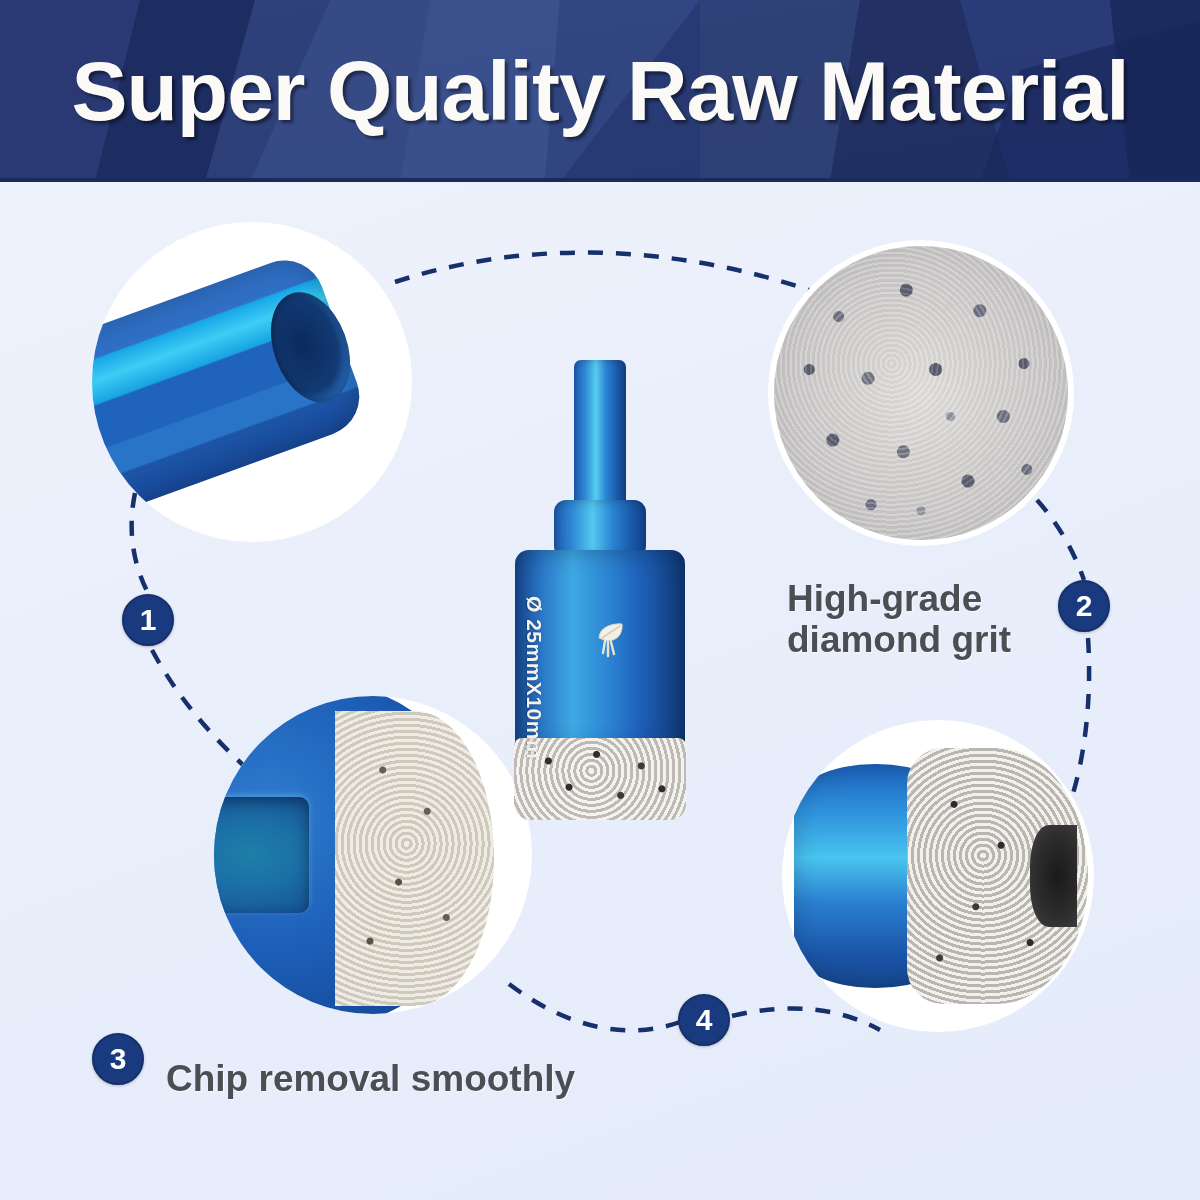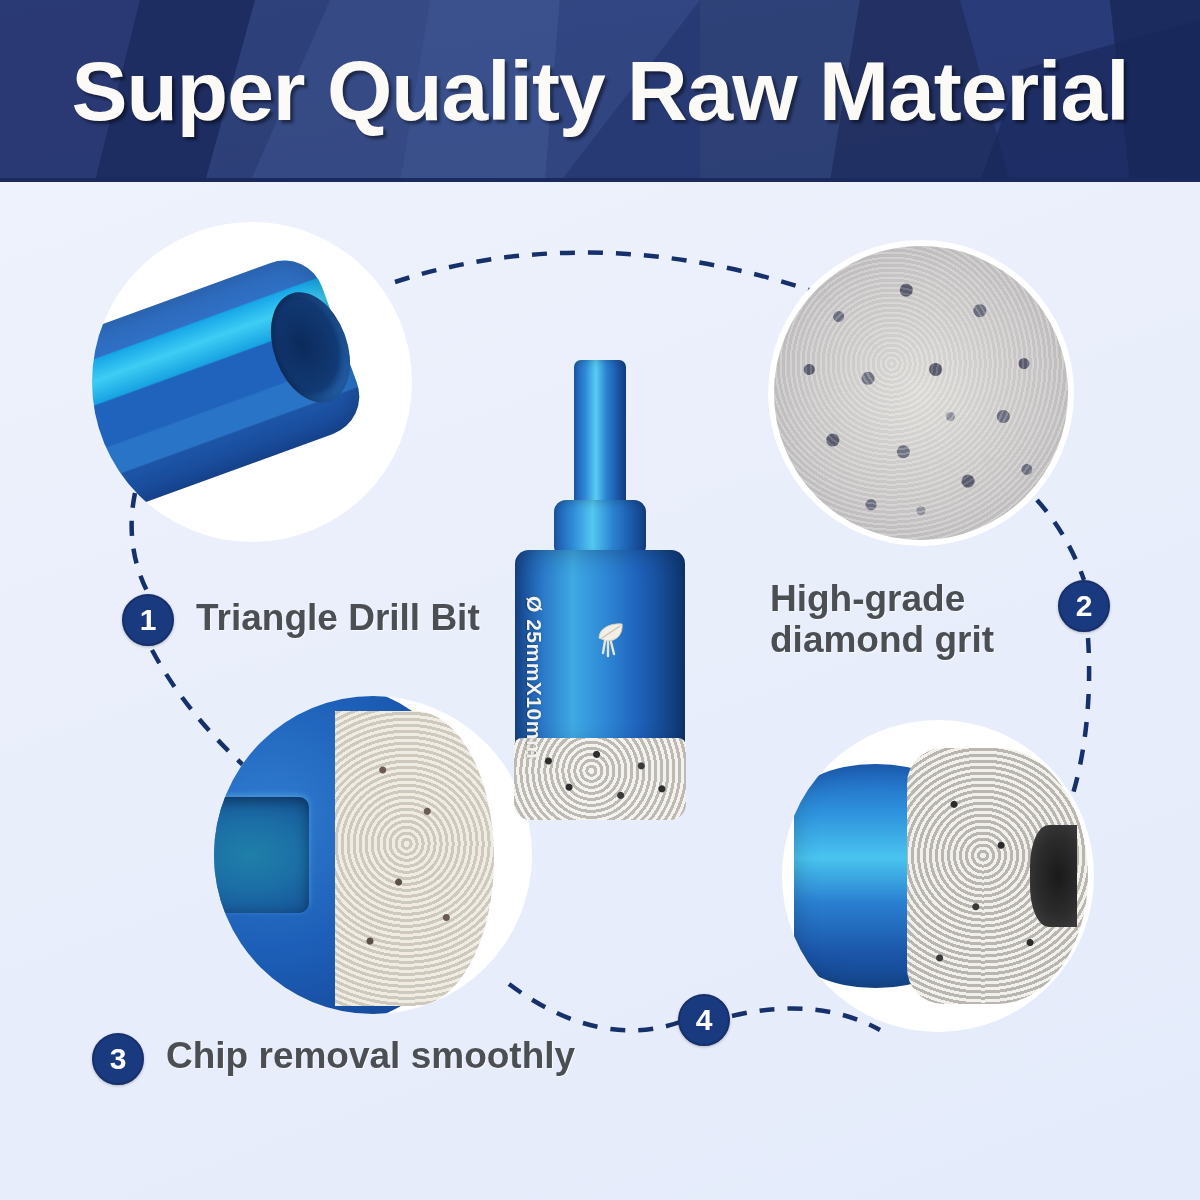--- a/index.html
+++ b/index.html
@@ -297,24 +297,23 @@
     <div class="prod-crown"></div>
     <div class="prod-spec">Ø 25mmX10mm</div>
     <svg class="prod-logo" viewBox="0 0 34 40">
       <path d="M5 16 C5 6 17 1 28 2 C29 12 23 19 13 19 Z" fill="#f2efe6" stroke="#d8d2c2" stroke-width="1"></path>
       <path d="M8 16 L26 4" stroke="#c9c2b0" stroke-width="1.2" fill="none"></path>
       <path d="M11 19 L9 31 M17 20 L20 32 M14 20 L14 34" stroke="#e9e4d6" stroke-width="2.4" fill="none" stroke-linecap="round"></path>
     </svg>
   </div>
 
   <div class="badge" style="left:122px; top:412px;">1</div>
-  <div class="label" style="left:196px; top:415px;">Triangle Drill Bit</div>
 
   <div class="badge" style="left:1058px; top:398px;">2</div>
-  <div class="label" style="left:770px; top:396px;">High-grade
+  <div class="label" style="left:787px; top:396px;">High-grade
 diamond grit</div>
 
   <div class="badge" style="left:92px; top:851px;">3</div>
-  <div class="label" style="left:166px; top:853px;">Chip removal smoothly</div>
+  <div class="label" style="left:166px; top:876px;">Chip removal smoothly</div>
 
   <div class="badge" style="left:678px; top:812px;">4</div>
 
 </div>
 
 </body></html>

